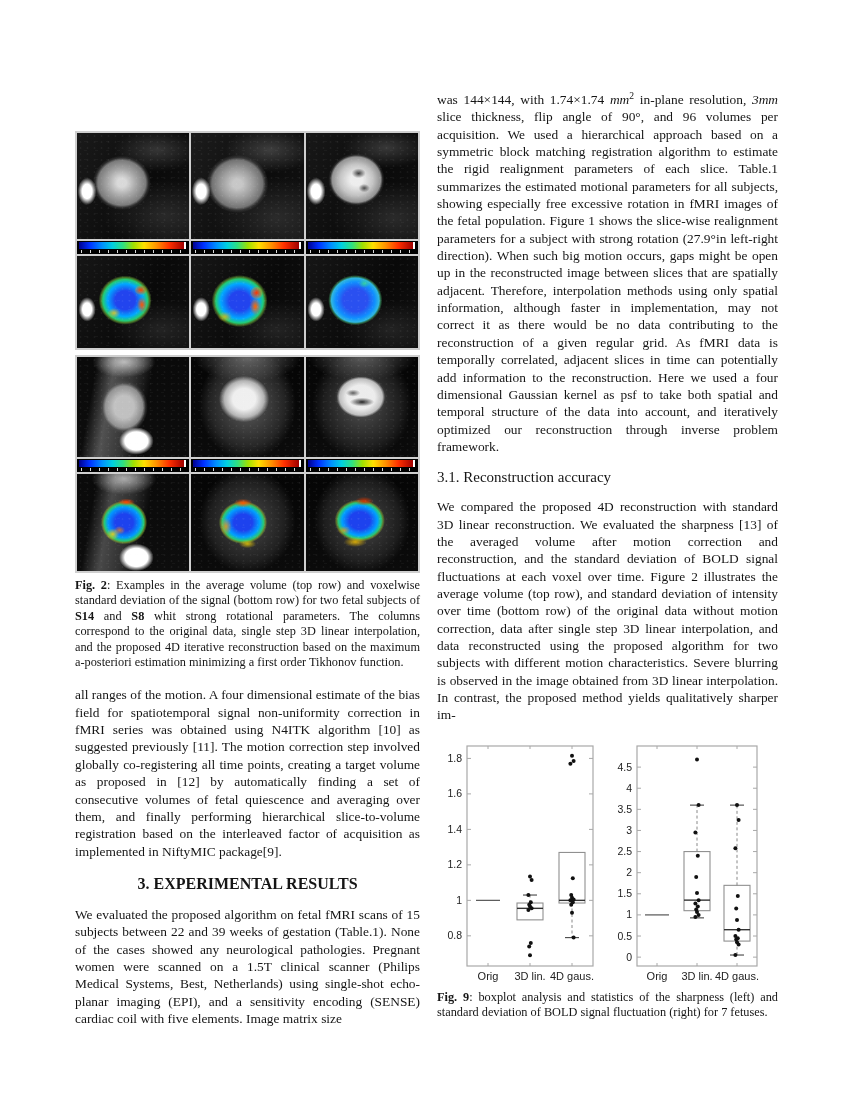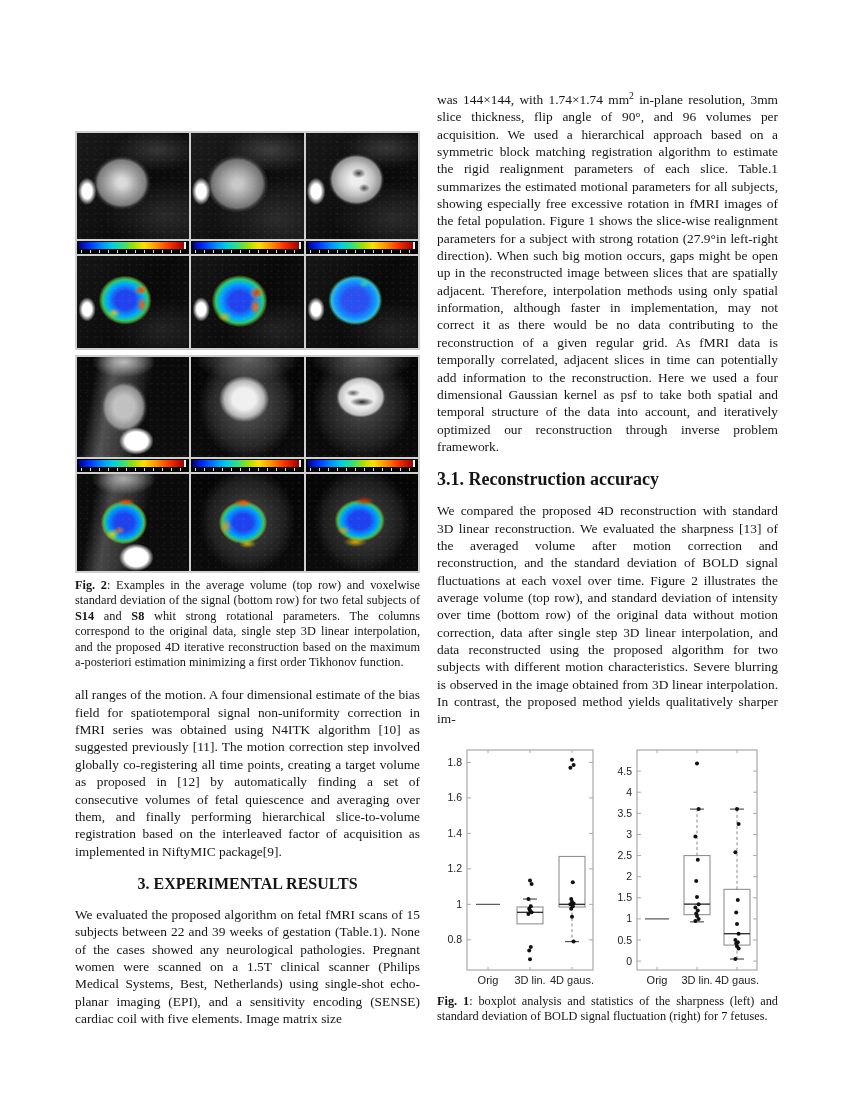--- a/index.html
+++ b/index.html
@@ -4,23 +4,23 @@
 <style>
   html,body{margin:0;padding:0;background:#fff;}
   .page{position:relative;width:850px;height:1100px;background:#ffffff;overflow:hidden;
         font-family:"Liberation Serif", serif;color:#151515;}
   .col{position:absolute;}
   .col-left{left:75px;top:100px;width:345px;margin-top:31px;}
   .col-right{left:437px;top:91px;width:341px;}
   p.body{font-size:13.4px;line-height:17.35px;text-align:justify;margin:0;}
   p.cap{font-size:12.3px;line-height:15.4px;text-align:justify;margin:5px 0 0 0;}
   h2.sec{font-size:16px;font-weight:bold;text-align:center;margin:15px 0 13px 0;}
-  h3.subsec{font-size:18px;font-weight:bold;text-align:left;margin:14px 0 12px 0;}
+  h3.subsec{font-size:15px;font-weight:normal;text-align:left;margin:14px 0 12px 0;}
   .sup{vertical-align:super;font-size:0.72em;line-height:0;}
-  .it{}
+  .it{font-style:italic;}
   .b{font-weight:bold;}
 
   
   .fig2{margin:0 0 0 0;width:345px;}
   .blk{display:grid;grid-template-columns:repeat(3,1fr);gap:2px;
        background:#cfcfcf;border:2px solid #cfcfcf;box-sizing:border-box;width:345px;}
   .blkA{grid-template-rows:106px 13px 92px;margin-bottom:5px;}
   .blkB{grid-template-rows:100px 13px 97px;}
   .panel{position:relative;background-color:#0a0a0a;overflow:hidden;}
   .panel::after{content:"";position:absolute;inset:0;
@@ -315,16 +315,16 @@
           <circle cx="301.6" cy="194.68522072936662" r="2" fill="#111"></circle>
           <circle cx="298.4" cy="201.01919385796543" r="2" fill="#111"></circle>
           <circle cx="300.8" cy="203.13051823416507" r="2" fill="#111"></circle>
           <circle cx="299.2" cy="204.39731285988483" r="2" fill="#111"></circle>
           <circle cx="300" cy="207.3531669865643" r="2" fill="#111"></circle>
           <circle cx="301.6" cy="209.4644913627639" r="2" fill="#111"></circle>
           <circle cx="298.4" cy="220.021113243762" r="2" fill="#111"></circle>
         </svg>
       </div>
 
-    <p class="cap"><span class="b">Fig. 1</span><span>: boxplot analysis and statistics of the sharpness (left) and standard deviation of BOLD signal fluctuation (right) for 7 fetuses.</span></p>
+    <p class="cap"><span class="b">Fig. 9</span><span>: boxplot analysis and statistics of the sharpness (left) and standard deviation of BOLD signal fluctuation (right) for 7 fetuses.</span></p>
   </div>
 
 </div>
 
 </body></html>

